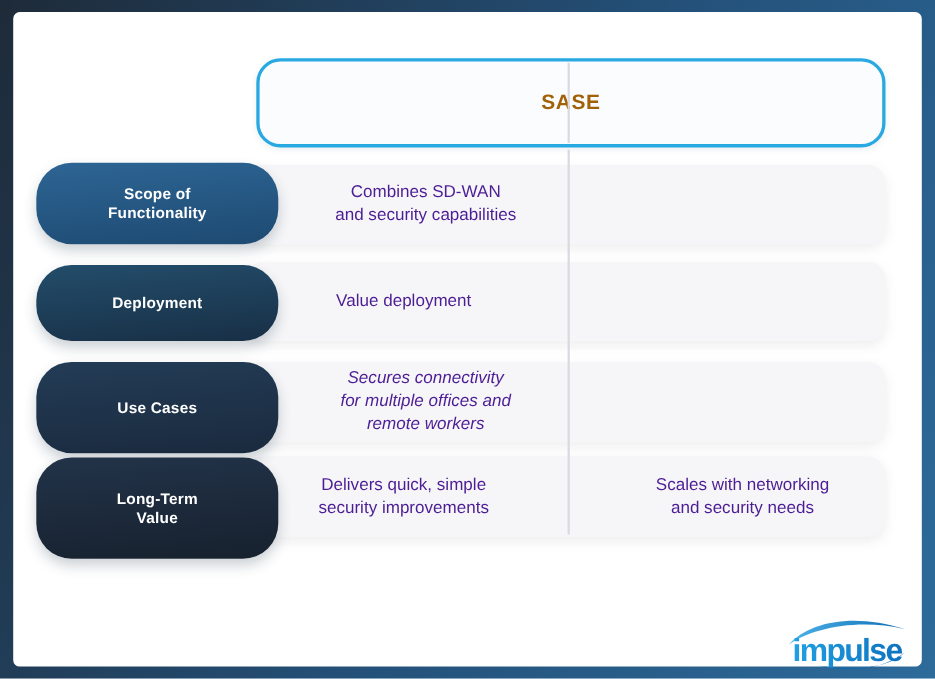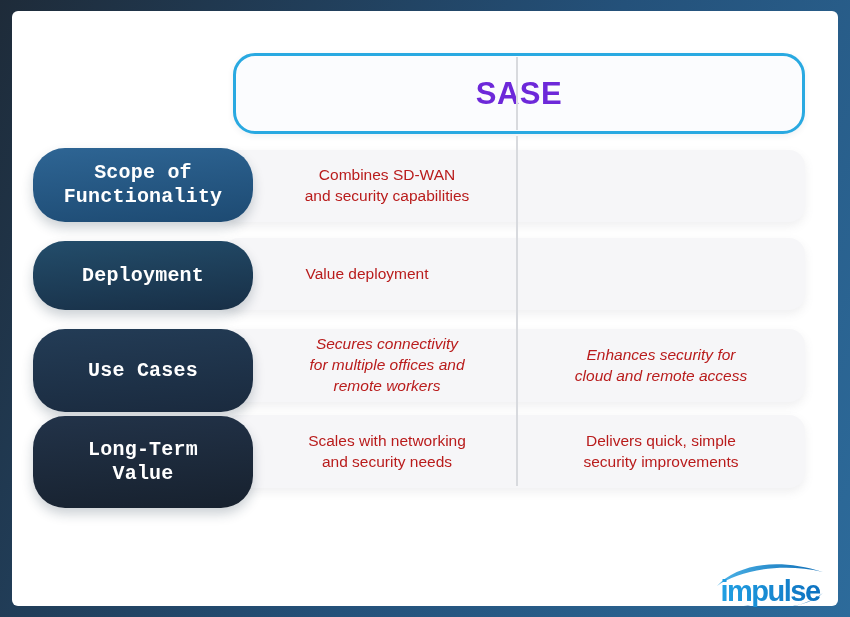--- a/index.html
+++ b/index.html
@@ -18,53 +18,52 @@
   }
   
   .header-box{
     position:absolute;left:233px;top:53px;width:572px;height:81px;
     box-sizing:border-box;border:3px solid #29a9e1;border-radius:22px;
     background:#fbfcfe;display:flex;z-index:2;
     box-shadow:0 2px 6px rgba(40,60,90,0.08);
   }
   .header-cell{
     flex:1;display:flex;align-items:center;justify-content:center;
-    font-size:31px;font-weight:800;color:#6d28d9;letter-spacing:.5px;
+    font-size:19px;font-weight:800;color:#a16207;letter-spacing:.5px;
   }
   
   .vline{
     position:absolute;left:516px;width:2px;background:#d8dade;z-index:3;
   }
   .vline.in-header{top:57px;height:73px;}
   .vline.in-body{top:136px;height:350px;}
   
   .cell{
     position:absolute;left:223px;width:582px;display:flex;z-index:1;
     background:#f6f6f8;border-radius:16px;
     box-shadow:0 4px 10px rgba(120,120,130,0.12);
   }
   .cell .half{
     display:flex;align-items:center;justify-content:center;
-    text-align:center;font-size:15.5px;line-height:1.35;color:#b91c1c;
+    text-align:center;font-size:15.5px;line-height:1.35;color:#4c1d95;
     white-space:pre-line;
   }
   .half.left{width:294px;box-sizing:border-box;padding-left:34px;}
   .half.right{width:288px;}
   .cell.r1{top:150px;height:72px;}
   .cell.r2{top:238px;height:72px;}
   .cell.r3{top:329px;height:73px;font-style:italic;}
   .cell.r4{top:415px;height:73px;}
   
   .pill{
     position:absolute;left:33px;width:220px;z-index:4;border-radius:32px;
     display:flex;align-items:center;justify-content:center;text-align:center;
-    color:#ffffff;font-weight:bold;font-size:20px;line-height:1.18;
+    color:#ffffff;font-weight:bold;font-size:14px;line-height:1.18;
     letter-spacing:.2px;white-space:pre-line;
     box-shadow:0 6px 12px rgba(25,45,65,0.22);
-    font-family:Liberation Mono, monospace;
   }
   .pill.p1{top:148px;height:74px;background:linear-gradient(175deg,#2e6594 0%,#1d4a72 100%);}
   .pill.p2{top:241px;height:69px;background:linear-gradient(175deg,#234d6b 0%,#182f46 100%);}
   .pill.p3{top:329px;height:83px;background:linear-gradient(175deg,#233c56 0%,#1a2a3e 100%);}
   .pill.p4{top:416px;height:92px;background:linear-gradient(175deg,#223349 0%,#17212e 100%);}
   
   .logo{position:absolute;left:714px;top:559px;width:112px;height:52px;z-index:5;}
 </style>
 </head>
 <body>
@@ -84,28 +83,26 @@
   <div class="half left">Combines SD-WAN
 and security capabilities</div>
 </div>
 <div class="cell r2">
   <div class="half right">Value deployment</div>
 </div>
 <div class="cell r3">
   <div class="half left">Secures connectivity
 for multiple offices and
 remote workers</div>
-  <div class="half right">Enhances security for
-cloud and remote access</div>
 </div>
 <div class="cell r4">
+  <div class="half right">Delivers quick, simple
+security improvements</div>
   <div class="half left">Scales with networking
 and security needs</div>
-  <div class="half right">Delivers quick, simple
-security improvements</div>
 </div>
 
 <div class="pill p1">Scope of
 Functionality</div>
 <div class="pill p2">Deployment</div>
 <div class="pill p3">Use Cases</div>
 <div class="pill p4">Long-Term
 Value</div>
 
 <div class="logo">

